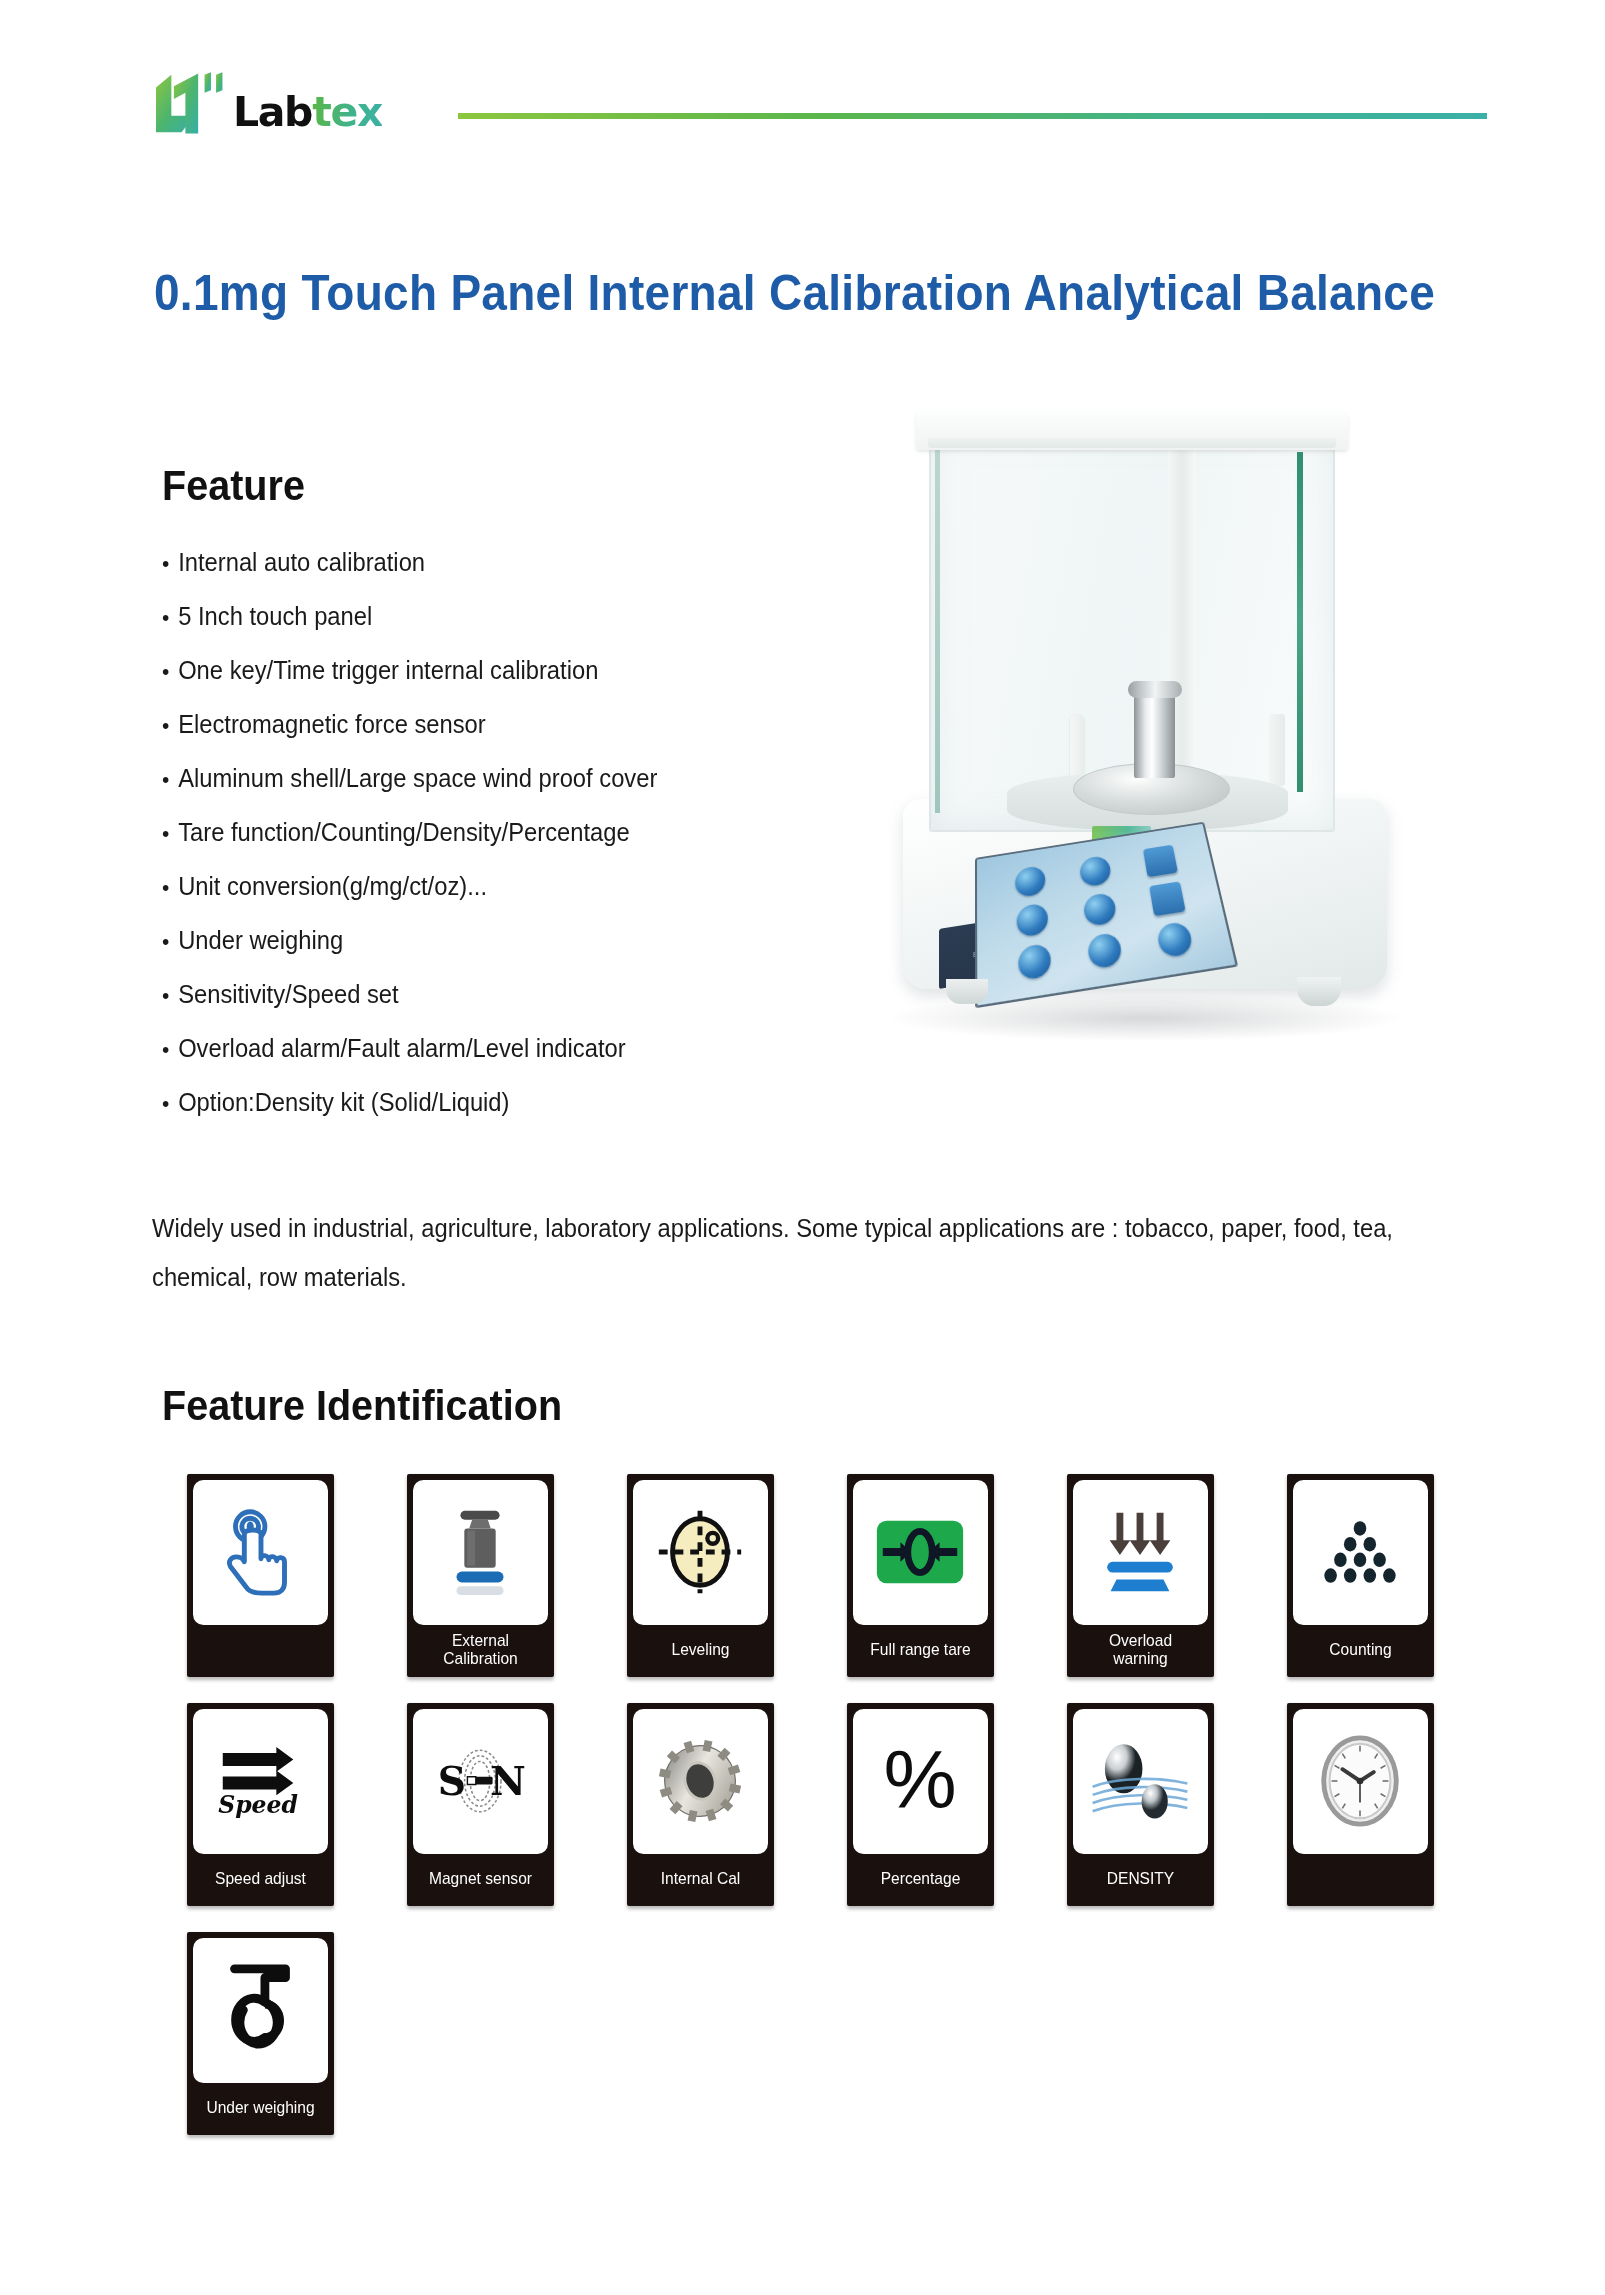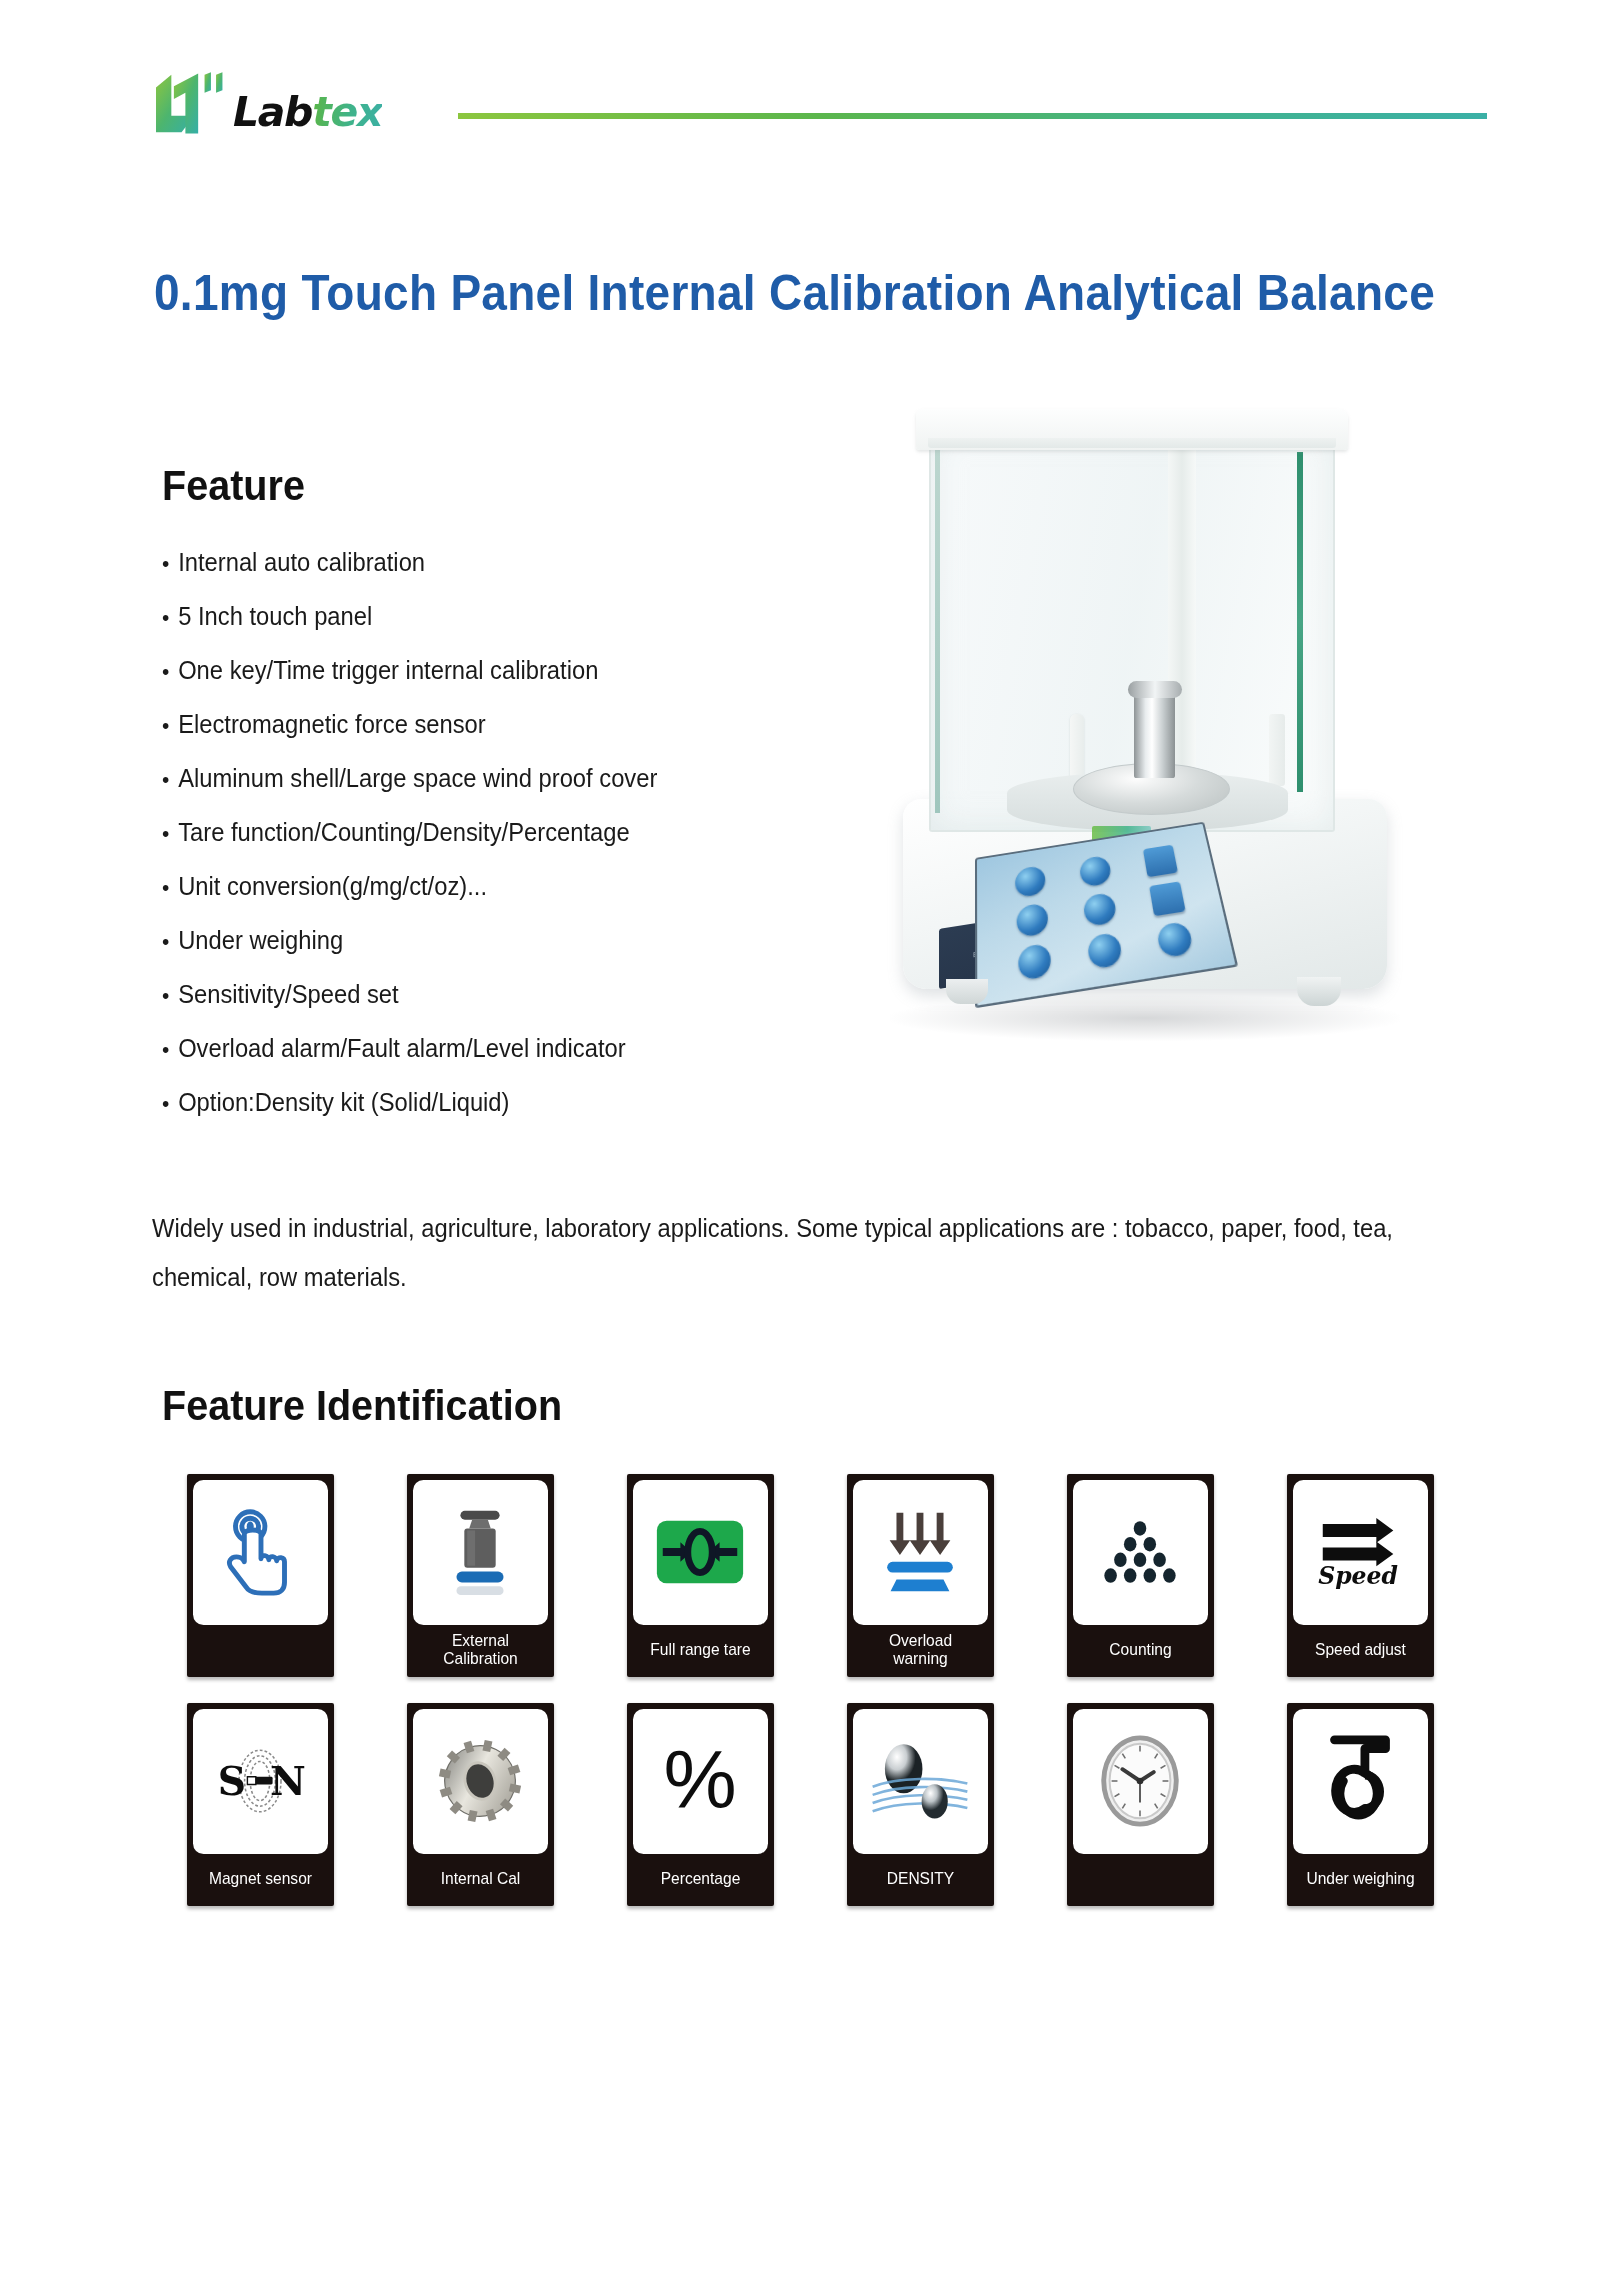--- a/index.html
+++ b/index.html
@@ -8,21 +8,21 @@
     background:#ffffff;
     font-family:"Liberation Sans", sans-serif;
     overflow:hidden;
   }
   .page { position:relative; width:1606px; height:2295px; background:#fff; }
 
   
   .header { position:absolute; left:0; top:0; width:1606px; height:170px; }
   .logo { position:absolute; left:152px; top:69px; display:flex; align-items:center; height:72px; }
   .logo-mark { width:77px; height:69px; margin-right:3.9px; }
-  .logo-text { font-size:41px; font-weight:bold; font-style:italic; letter-spacing:-1.3px;
+  .logo-text { font-size:41px; font-weight:bold; letter-spacing:-1.3px;
                font-family:"DejaVu Sans", sans-serif; line-height:1;margin-top:14px; }
   .logo-lab { color:#111111; }
   .logo-tex { background:linear-gradient(95deg,#5cb646 0%,#3fb38a 55%,#3cb0a5 100%);
               -webkit-background-clip:text; background-clip:text; color:transparent; }
   .header-rule { position:absolute; left:458px; top:113px; width:1029px; height:5.9px;
                  background:linear-gradient(90deg,#8cc63f 0%,#5bb64c 35%,#42b38b 70%,#3bb0a6 100%); }
 
   
   .title {
     position:absolute; left:154px; top:264px; width:1374px;
@@ -313,20 +313,31 @@
             <rect x="26" y="70" width="48" height="11" rx="5.5" fill="#1B6CB5"></rect>
             <rect x="26" y="85" width="48" height="9" rx="4.5" fill="#D8DEE4"></rect>
           </svg>
         </div>
         <div class="icon-label two" style="white-space: pre-line;">External
 Calibration</div>
       </div>
       <div class="icon-card">
         <div class="icon-face">
           <svg class="icon-svg" viewBox="0 0 100 100">
+            <ellipse cx="50" cy="50" rx="28" ry="34" fill="#F5EDC0" stroke="#111" stroke-width="5"></ellipse>
+            <circle cx="63" cy="36" r="5.5" fill="#F5EDC0" stroke="#111" stroke-width="4.5"></circle>
+            <line x1="50" y1="8" x2="50" y2="92" stroke="#111" stroke-width="5" stroke-dasharray="9 7"></line>
+            <line x1="8" y1="50" x2="92" y2="50" stroke="#111" stroke-width="5" stroke-dasharray="9 7"></line>
+          </svg>
+        </div>
+        <div class="icon-label" style="white-space: pre-line;">Leveling</div>
+      </div>
+      <div class="icon-card">
+        <div class="icon-face">
+          <svg class="icon-svg" viewBox="0 0 100 100">
             <rect x="6" y="18" width="88" height="64" rx="10" fill="#1DA84B"></rect>
             <g fill="#0F1726">
               <path d="M12 46 h18 v-6 l11 10 l-11 10 v-6 h-18 z"></path>
               <path d="M88 46 h-18 v-6 l-11 10 l11 10 v-6 h18 z"></path>
             </g>
             <ellipse cx="50" cy="50" rx="12.5" ry="21" fill="none" stroke="#0F1726" stroke-width="7"></ellipse>
           </svg>
         </div>
         <div class="icon-label" style="white-space: pre-line;">Full range tare</div>
       </div>

